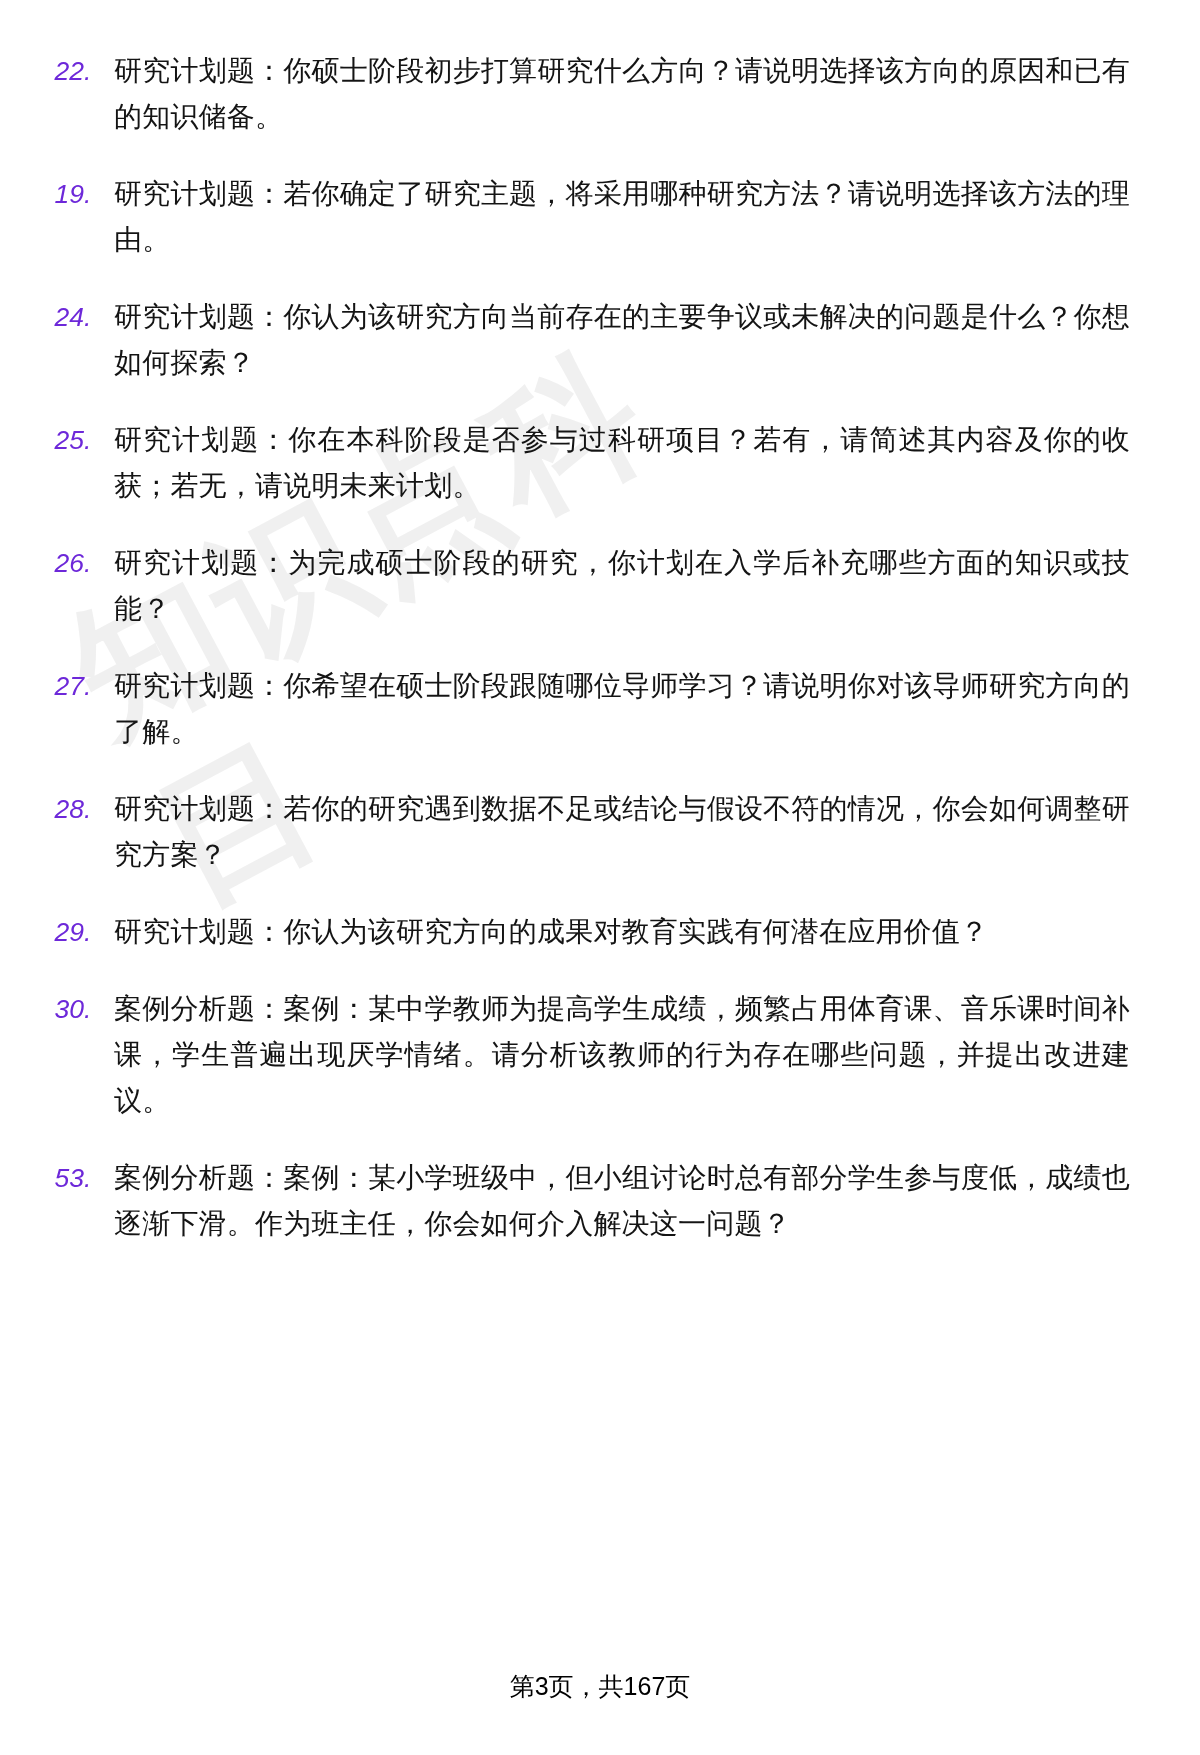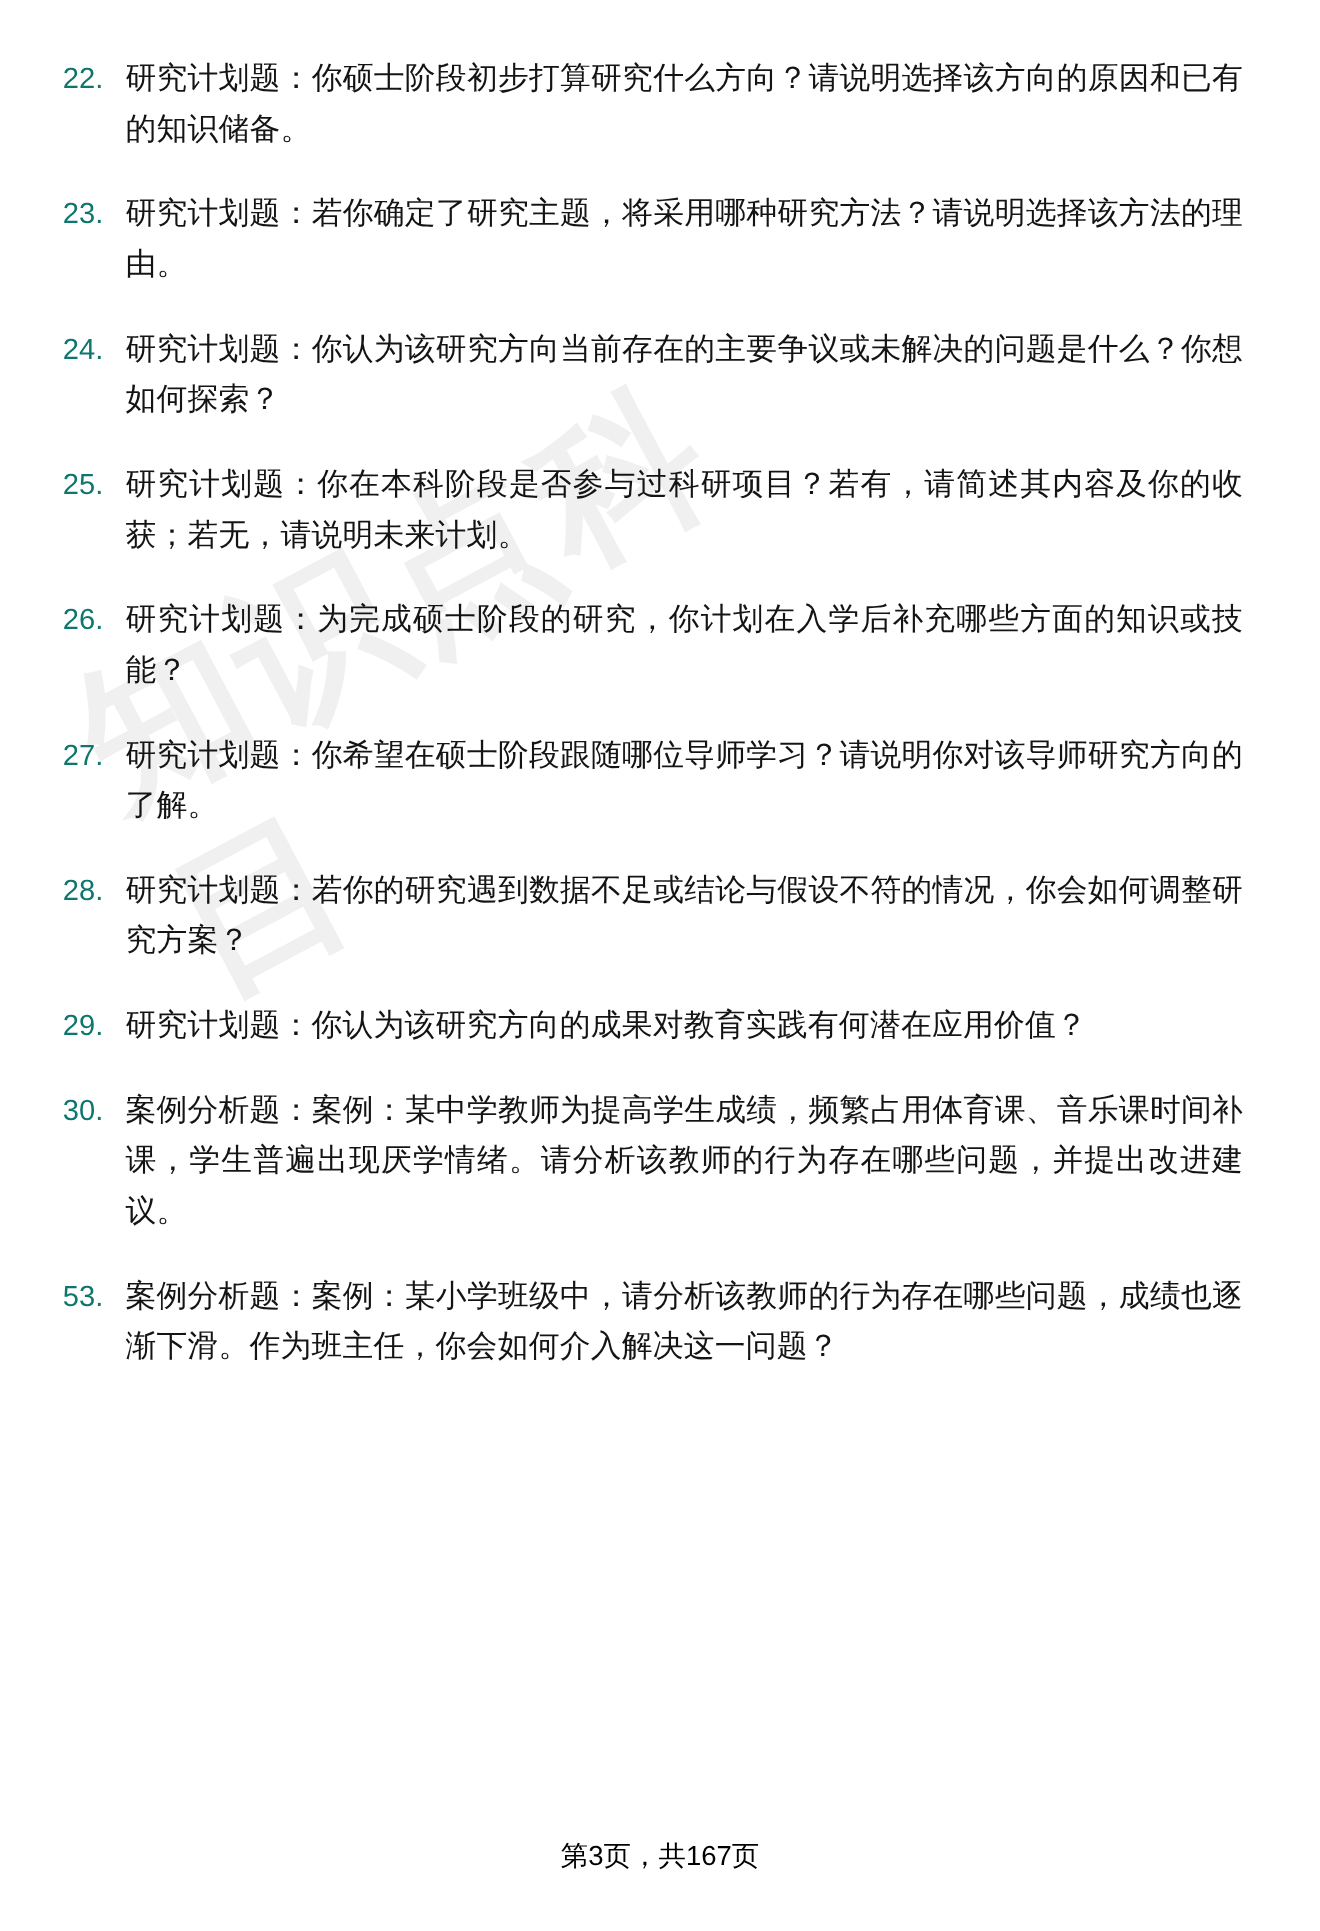--- a/index.html
+++ b/index.html
@@ -42,26 +42,27 @@
     z-index: 1;
   }
   .q-item {
     display: flex;
     align-items: flex-start;
     margin-bottom: 31px;
   }
   .q-num {
     flex: 0 0 auto;
     width: 62px;
-    text-align: right;
+    text-align: center;
     padding-right: 20px;
     font-size: 26.5px;
     line-height: 46px;
-    color: #0f766e;
+    color: #6d28d9;
     box-sizing: border-box;
+    font-style: italic;
   }
   .q-text {
     flex: 1 1 auto;
     font-size: 28px;
     line-height: 46px;
     color: #141414;
     text-align: justify;
     text-justify: inter-ideograph;
     letter-spacing: 0.2px;
     word-break: break-word;
@@ -85,21 +86,21 @@
   <div class="watermark">知识点科目</div>
 
   <div class="content">
 
     <div class="q-item">
       <div class="q-num">22.</div>
       <div class="q-text">研究计划题：你硕士阶段初步打算研究什么方向？请说明选择该方向的原因和已有的知识储备。</div>
     </div>
 
     <div class="q-item">
-      <div class="q-num">23.</div>
+      <div class="q-num">19.</div>
       <div class="q-text">研究计划题：若你确定了研究主题，将采用哪种研究方法？请说明选择该方法的理由。</div>
     </div>
 
     <div class="q-item">
       <div class="q-num">24.</div>
       <div class="q-text">研究计划题：你认为该研究方向当前存在的主要争议或未解决的问题是什么？你想如何探索？</div>
     </div>
 
     <div class="q-item">
       <div class="q-num">25.</div>
@@ -126,21 +127,21 @@
       <div class="q-text">研究计划题：你认为该研究方向的成果对教育实践有何潜在应用价值？</div>
     </div>
 
     <div class="q-item">
       <div class="q-num">30.</div>
       <div class="q-text">案例分析题：案例：某中学教师为提高学生成绩，频繁占用体育课、音乐课时间补课，学生普遍出现厌学情绪。请分析该教师的行为存在哪些问题，并提出改进建议。</div>
     </div>
 
     <div class="q-item">
       <div class="q-num">53.</div>
-      <div class="q-text">案例分析题：案例：某小学班级中，请分析该教师的行为存在哪些问题，成绩也逐渐下滑。作为班主任，你会如何介入解决这一问题？</div>
+      <div class="q-text">案例分析题：案例：某小学班级中，但小组讨论时总有部分学生参与度低，成绩也逐渐下滑。作为班主任，你会如何介入解决这一问题？</div>
     </div>
 
 
   </div>
 
   <div class="footer">第3页，共167页</div>
 
 </div>
 
 </body></html>

